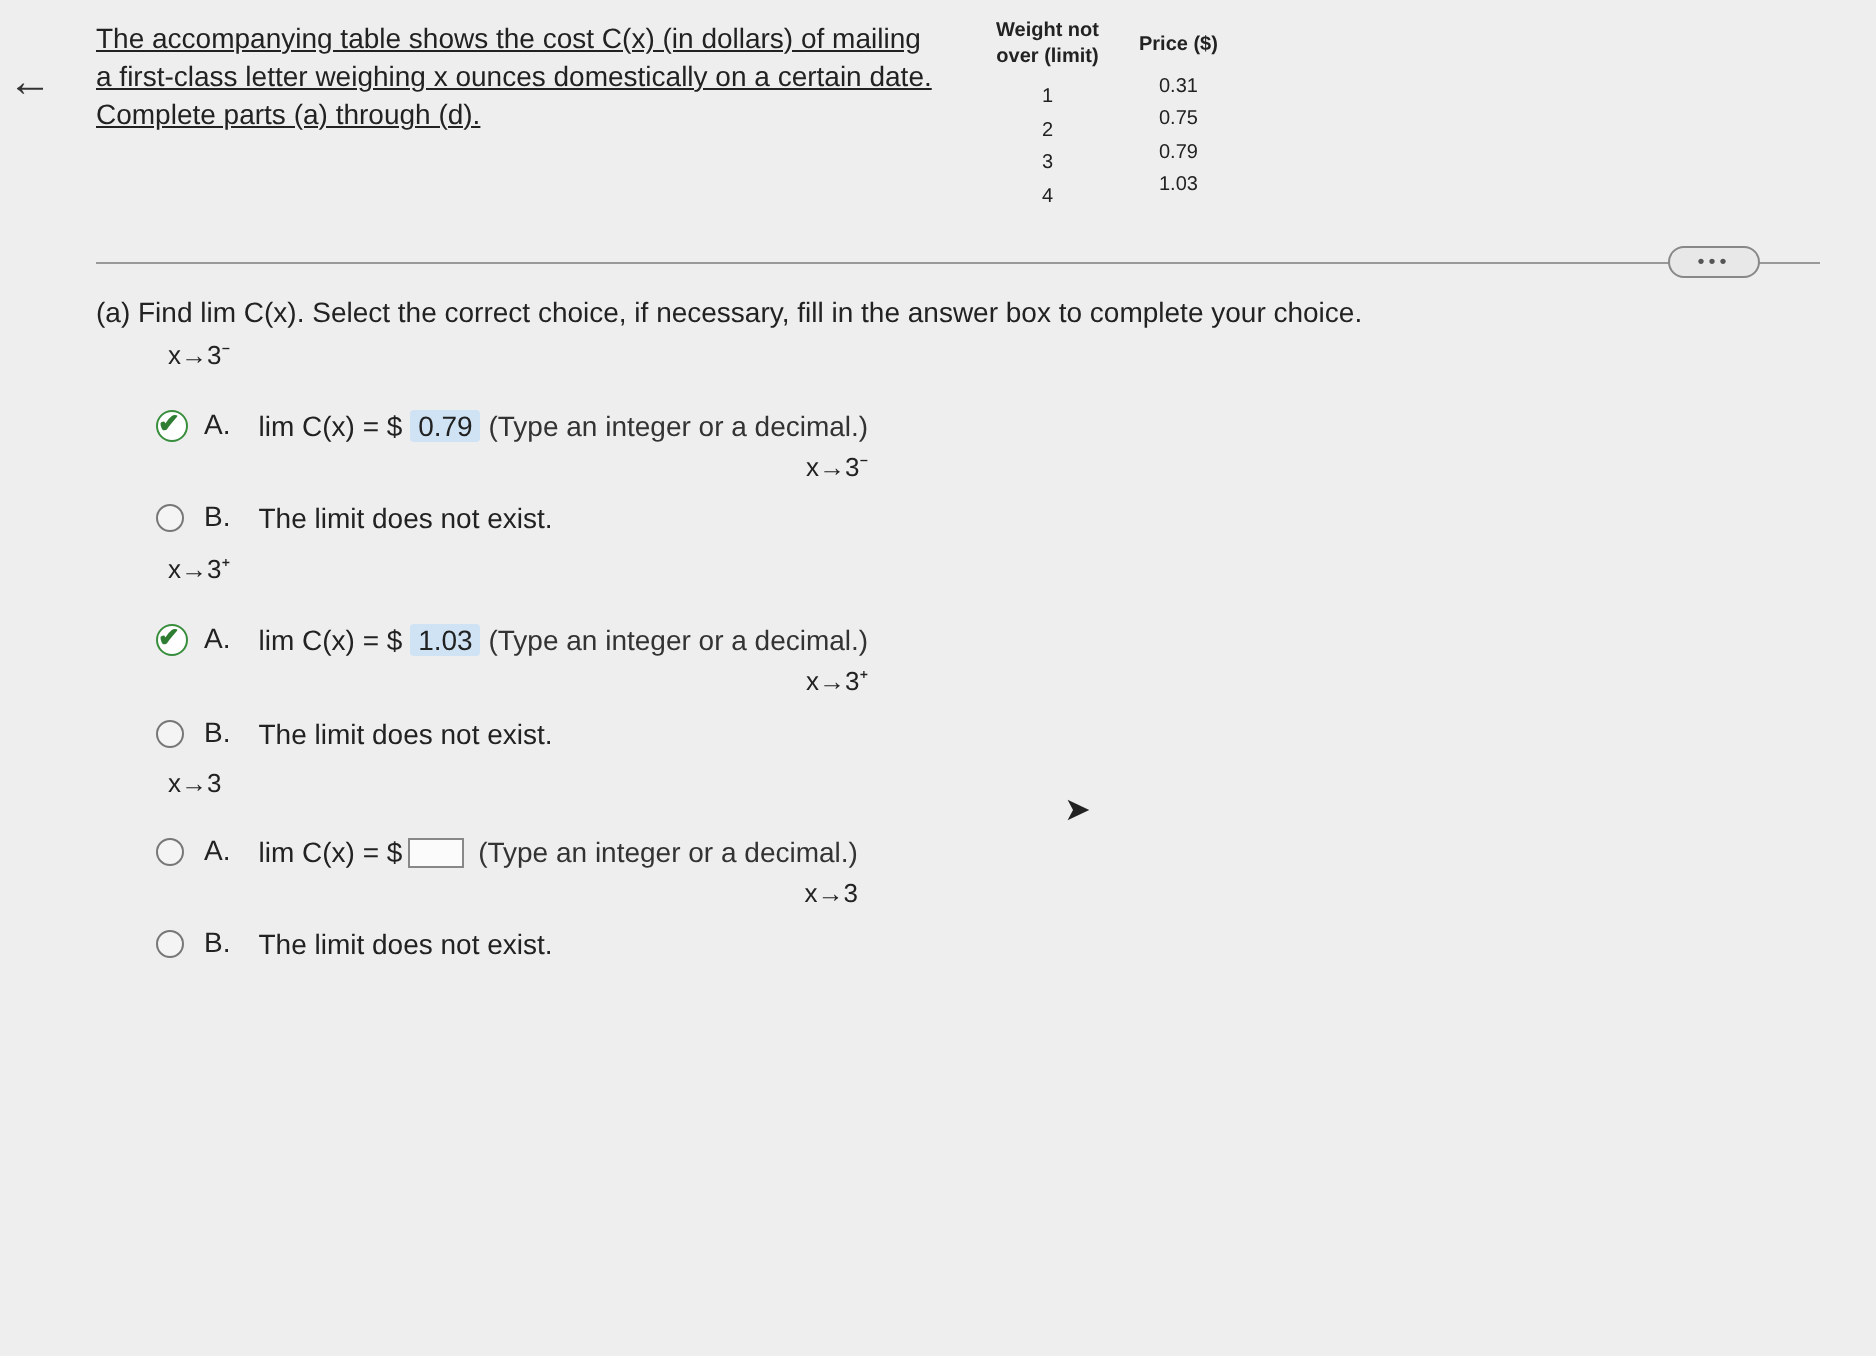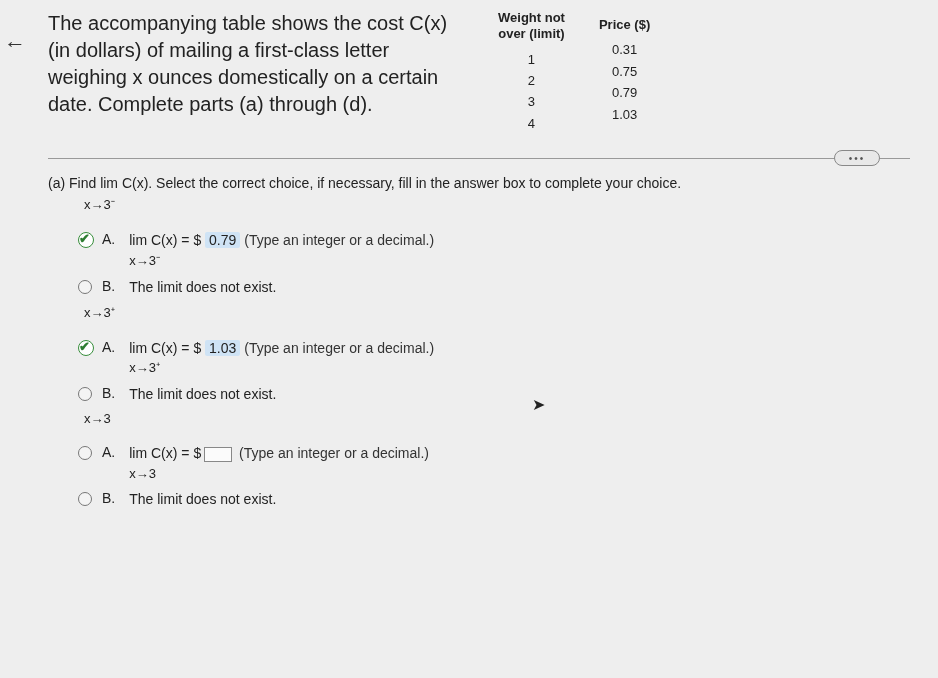--- a/index.html
+++ b/index.html
@@ -28,26 +28,27 @@
     }
     .header-row {
       display: flex;
       align-items: flex-start;
       gap: 30px;
       margin-bottom: 6px;
     }
     .intro {
       flex: 0 0 420px;
       line-height: 1.35;
-      font-size: 20px;
+      font-size: 14px;
+      text-decoration: underline;
     }
     .price-table {
       display: flex;
-      gap: 34px;
-      font-size: 13px;
+      gap: 20px;
+      font-size: 10px;
     }
     .price-col { text-align: center; }
     .price-col .th { font-weight: bold; line-height: 1.25; margin-bottom: 6px;}
     .price-col .cell { text-align: center; line-height: 1.65; }
     hr.sep {
       border: none;
       border-top: 1px solid #999;
       margin: 24px 0 0 0;
     }
     .pill {
@@ -109,21 +110,21 @@
     }
     .cmark::after{
       content:"✔";
       position:absolute;
       color:#2e7d32;
       font-size:13px;
       left:1px; top:-1px;
       font-weight:bold;
     }
     .opt-letter { margin: 0 6px 0 2px; font-weight: normal;}
-    .opt-body { line-height: 1.35; }
+    .opt-body { line-height: 1.35; text-align: right; }
     .sub-under { margin-left: 0px; font-size: 13px; margin-top:2px;}
     .ans-span {
       background: #cfe3f5;
       padding: 0 4px;
       border-radius: 2px;
     }
     .ans-box {
       display: inline-block;
       width: 28px; height: 15px;
       border: 1px solid #888;

